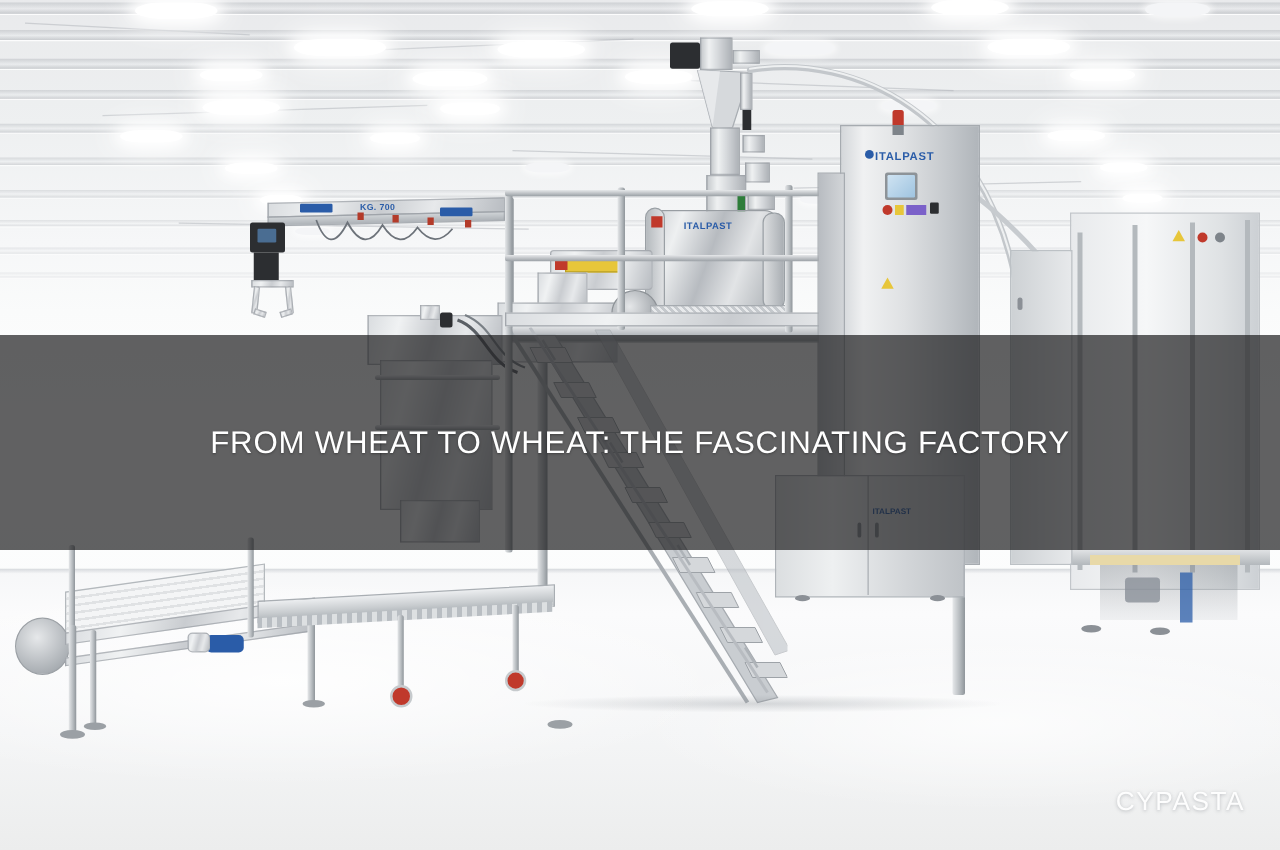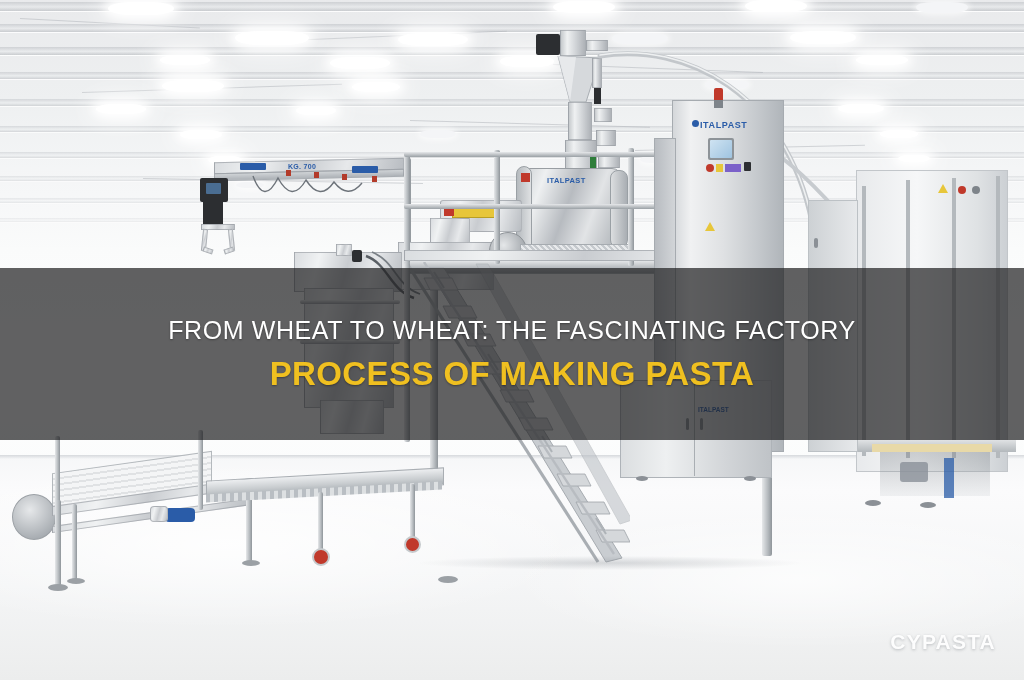--- a/index.html
+++ b/index.html
@@ -155,21 +155,21 @@
     text-shadow: 0 1px 2px rgba(0,0,0,.35);
   }
 
   
   .watermark {
     position: absolute;
     right: 28px;
     bottom: 26px;
     color: rgba(255,255,255,.95);
     font-size: 21px;
-    font-weight: 700;
+    font-weight: 400;
     letter-spacing: 1.2px;
     text-shadow: 0 1px 3px rgba(120,125,130,.45);
   }
 </style>
 </head>
 <body>
 
 <div id="stage">
 
   <div class="scene">
@@ -474,18 +474,17 @@
       <div style="position:absolute;left:814px;top:238px;width:4px;height:10px;border-radius:2px;background:#8b9096;"></div>
     </div>
 
     <div style="position:absolute;left:420px;top:556px;width:380px;height:14px;
                 background:radial-gradient(ellipse at center,rgba(130,136,142,.30),rgba(130,136,142,0) 72%);"></div>
   </div>
 
   <div class="titleband"></div>
   <div class="title-wrap">
     <div class="title-line1">FROM WHEAT TO WHEAT: THE FASCINATING FACTORY</div>
-    <div class="title-line2">PROCESS OF MAKING PASTA</div>
   </div>
 
   <div class="watermark">CYPASTA</div>
 
 </div>
 
 </body></html>

